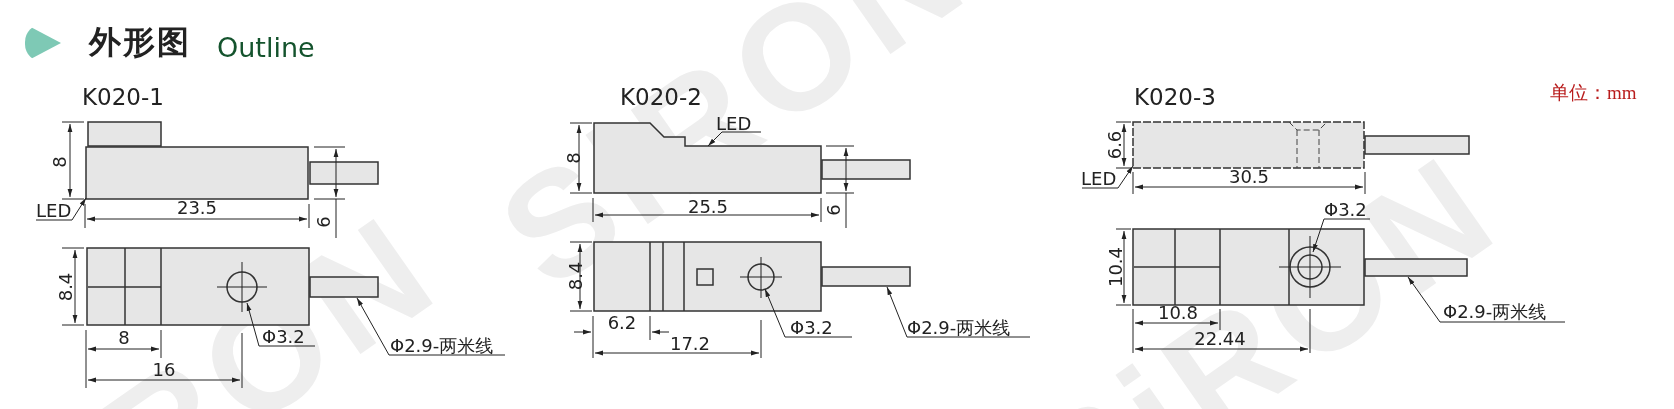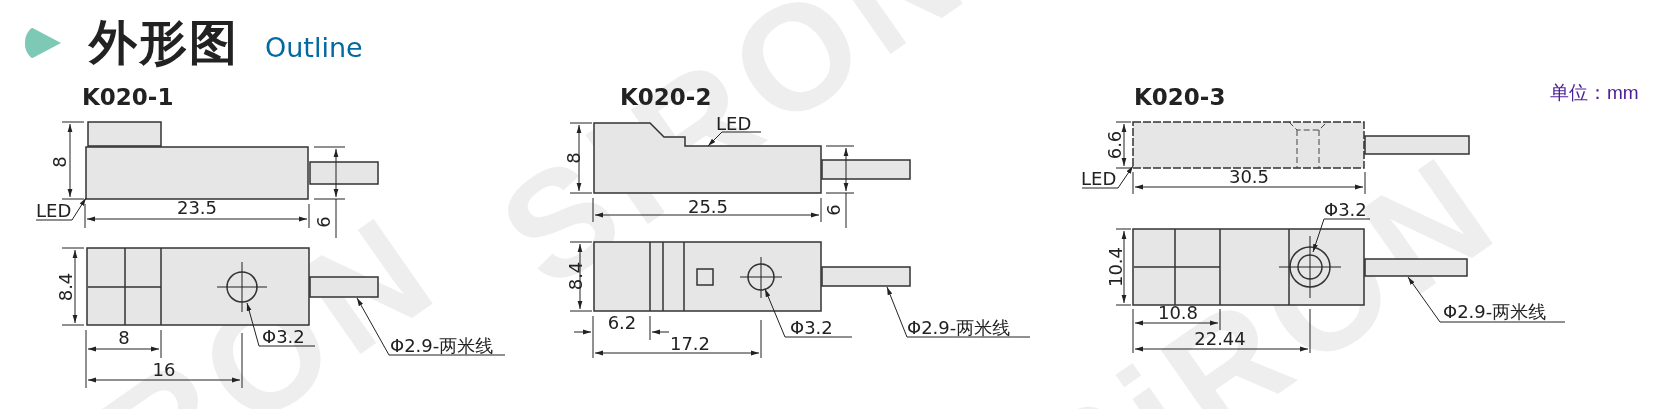--- a/index.html
+++ b/index.html
@@ -1,23 +1,23 @@
 <!DOCTYPE html>
 <html><head>
 <meta charset="utf-8">
 <style>
   html,body{margin:0;padding:0;background:#ffffff;}
   body{width:1674px;height:409px;position:relative;overflow:hidden;font-family:"DejaVu Sans","Liberation Sans",sans-serif;}
   .watermark{position:absolute;font-family:"Liberation Sans",sans-serif;font-weight:bold;color:#eeeeee;font-size:150px;letter-spacing:10px;transform-origin:left top;pointer-events:none;white-space:nowrap;}
   .header{position:absolute;left:25px;top:18px;height:50px;display:flex;align-items:center;}
   .bullet{width:36px;height:38px;background:#7ec9b5;border-radius:50% 60% 60% 50%/50% 50% 50% 50%;clip-path:polygon(0 0,100% 50%,0 100%);border-radius:18px;margin-right:28px;}
-  .title-cn{font-family:"DejaVu Sans",sans-serif;font-weight:bold;font-size:48px;color:#222;letter-spacing:2px;}
-  .title-en{font-family:"DejaVu Sans",sans-serif;font-size:27px;color:#0369a1;margin-left:26px;margin-top:8px;}
-  .unit{position:absolute;left:1550px;top:80px;font-size:19px;color:#4c1d95;font-family:Liberation Sans, sans-serif;}
-  .model{position:absolute;font-family:"DejaVu Sans",sans-serif;font-weight:bold;font-size:23px;color:#222;}
+  .title-cn{font-family:"DejaVu Sans",sans-serif;font-weight:bold;font-size:32px;color:#222;letter-spacing:2px;}
+  .title-en{font-family:"DejaVu Sans",sans-serif;font-size:27px;color:#14532d;margin-left:26px;margin-top:8px;}
+  .unit{position:absolute;left:1550px;top:80px;font-size:19px;color:#b91c1c;font-family:Liberation Serif, serif;}
+  .model{position:absolute;font-family:"DejaVu Sans",sans-serif;font-weight:normal;font-size:23px;color:#222;}
   svg{position:absolute;left:0;top:0;}
   svg text{font-family:"DejaVu Sans",sans-serif;font-size:18px;fill:#222;}
 </style>
 </head>
 <body>
 
 <div class="watermark" style="left:470px;top:180px;transform:rotate(-35deg);">SiRON</div>
 <div class="watermark" style="left:1000px;top:420px;transform:rotate(-35deg);">SiRON</div>
 <div class="watermark" style="left:-60px;top:480px;transform:rotate(-35deg);">SiRON</div>
 

